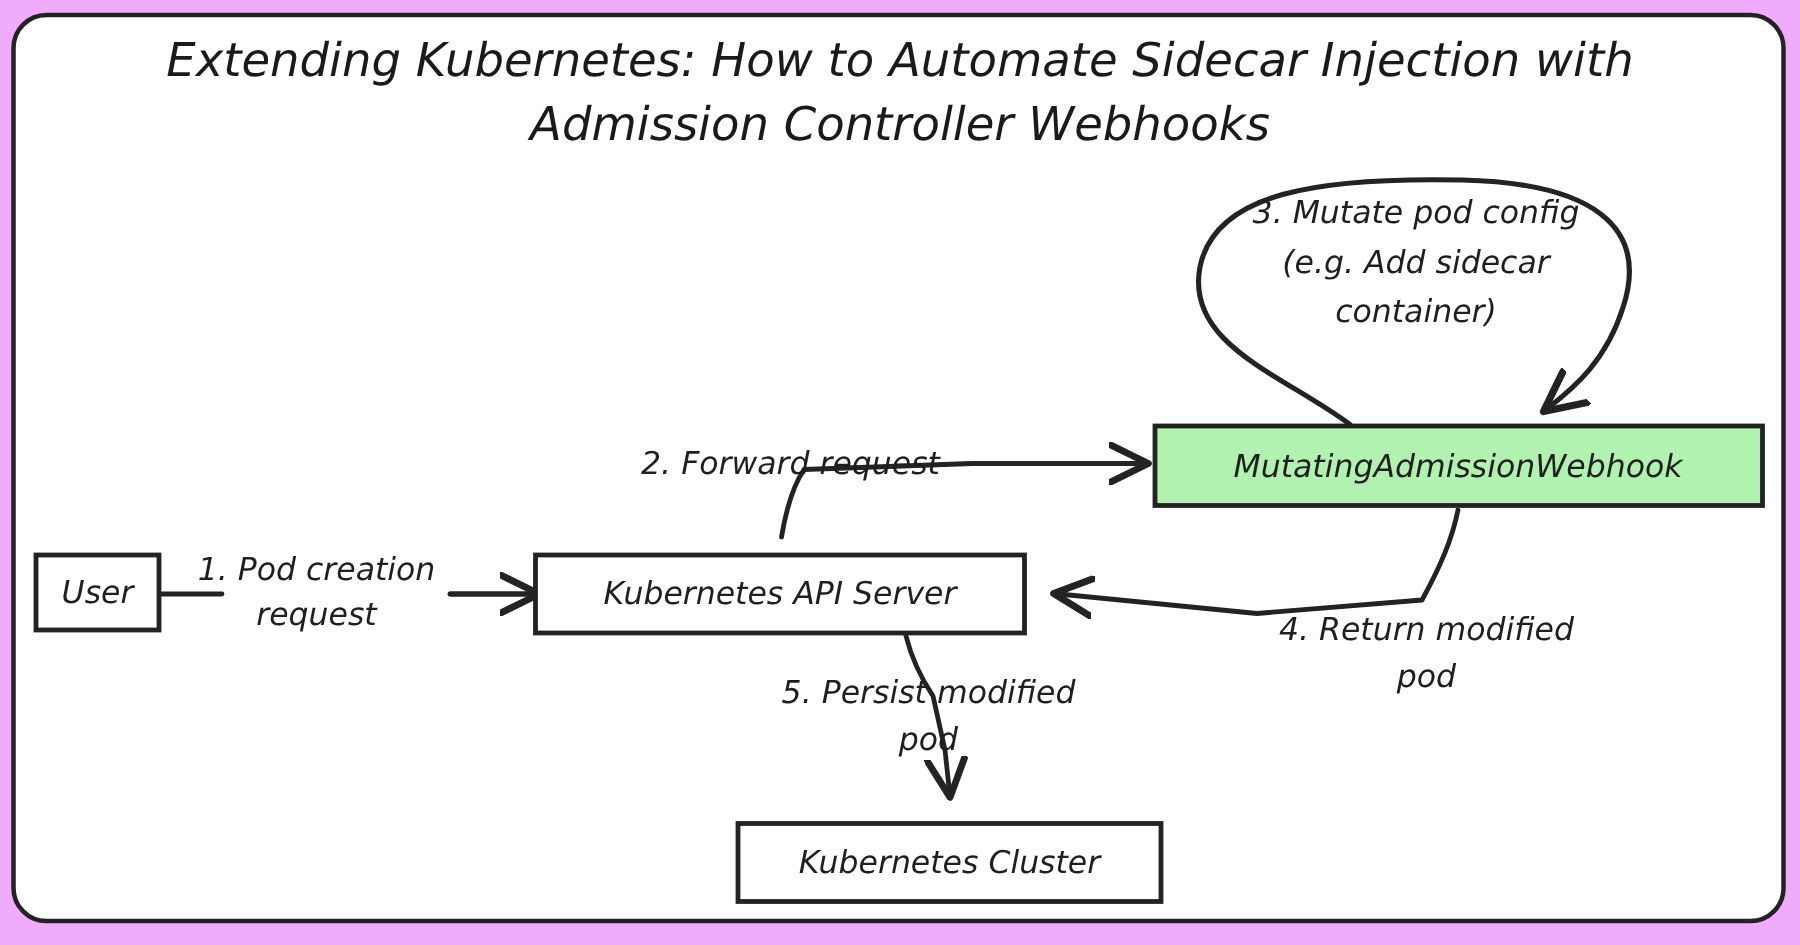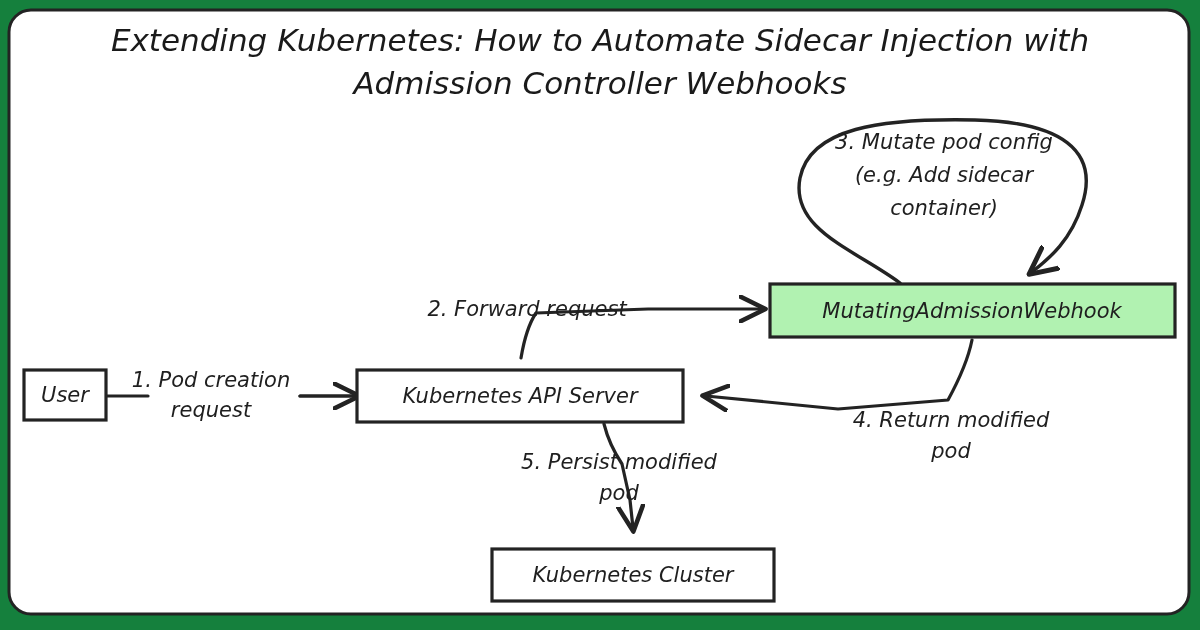--- a/index.html
+++ b/index.html
@@ -10,21 +10,21 @@
   body {
     width: 1200px;
     height: 630px;
     font-family: "DejaVu Sans", sans-serif;
     overflow: hidden;
   }
   #canvas {
     position: relative;
     width: 1200px;
     height: 630px;
-    background: #15803d;
+    background: #f0abfc;
   }
   #diagram-svg {
     position: absolute;
     left: 0;
     top: 0;
     width: 1200px;
     height: 630px;
   }
   .hand {
     font-family: "DejaVu Sans", sans-serif;

